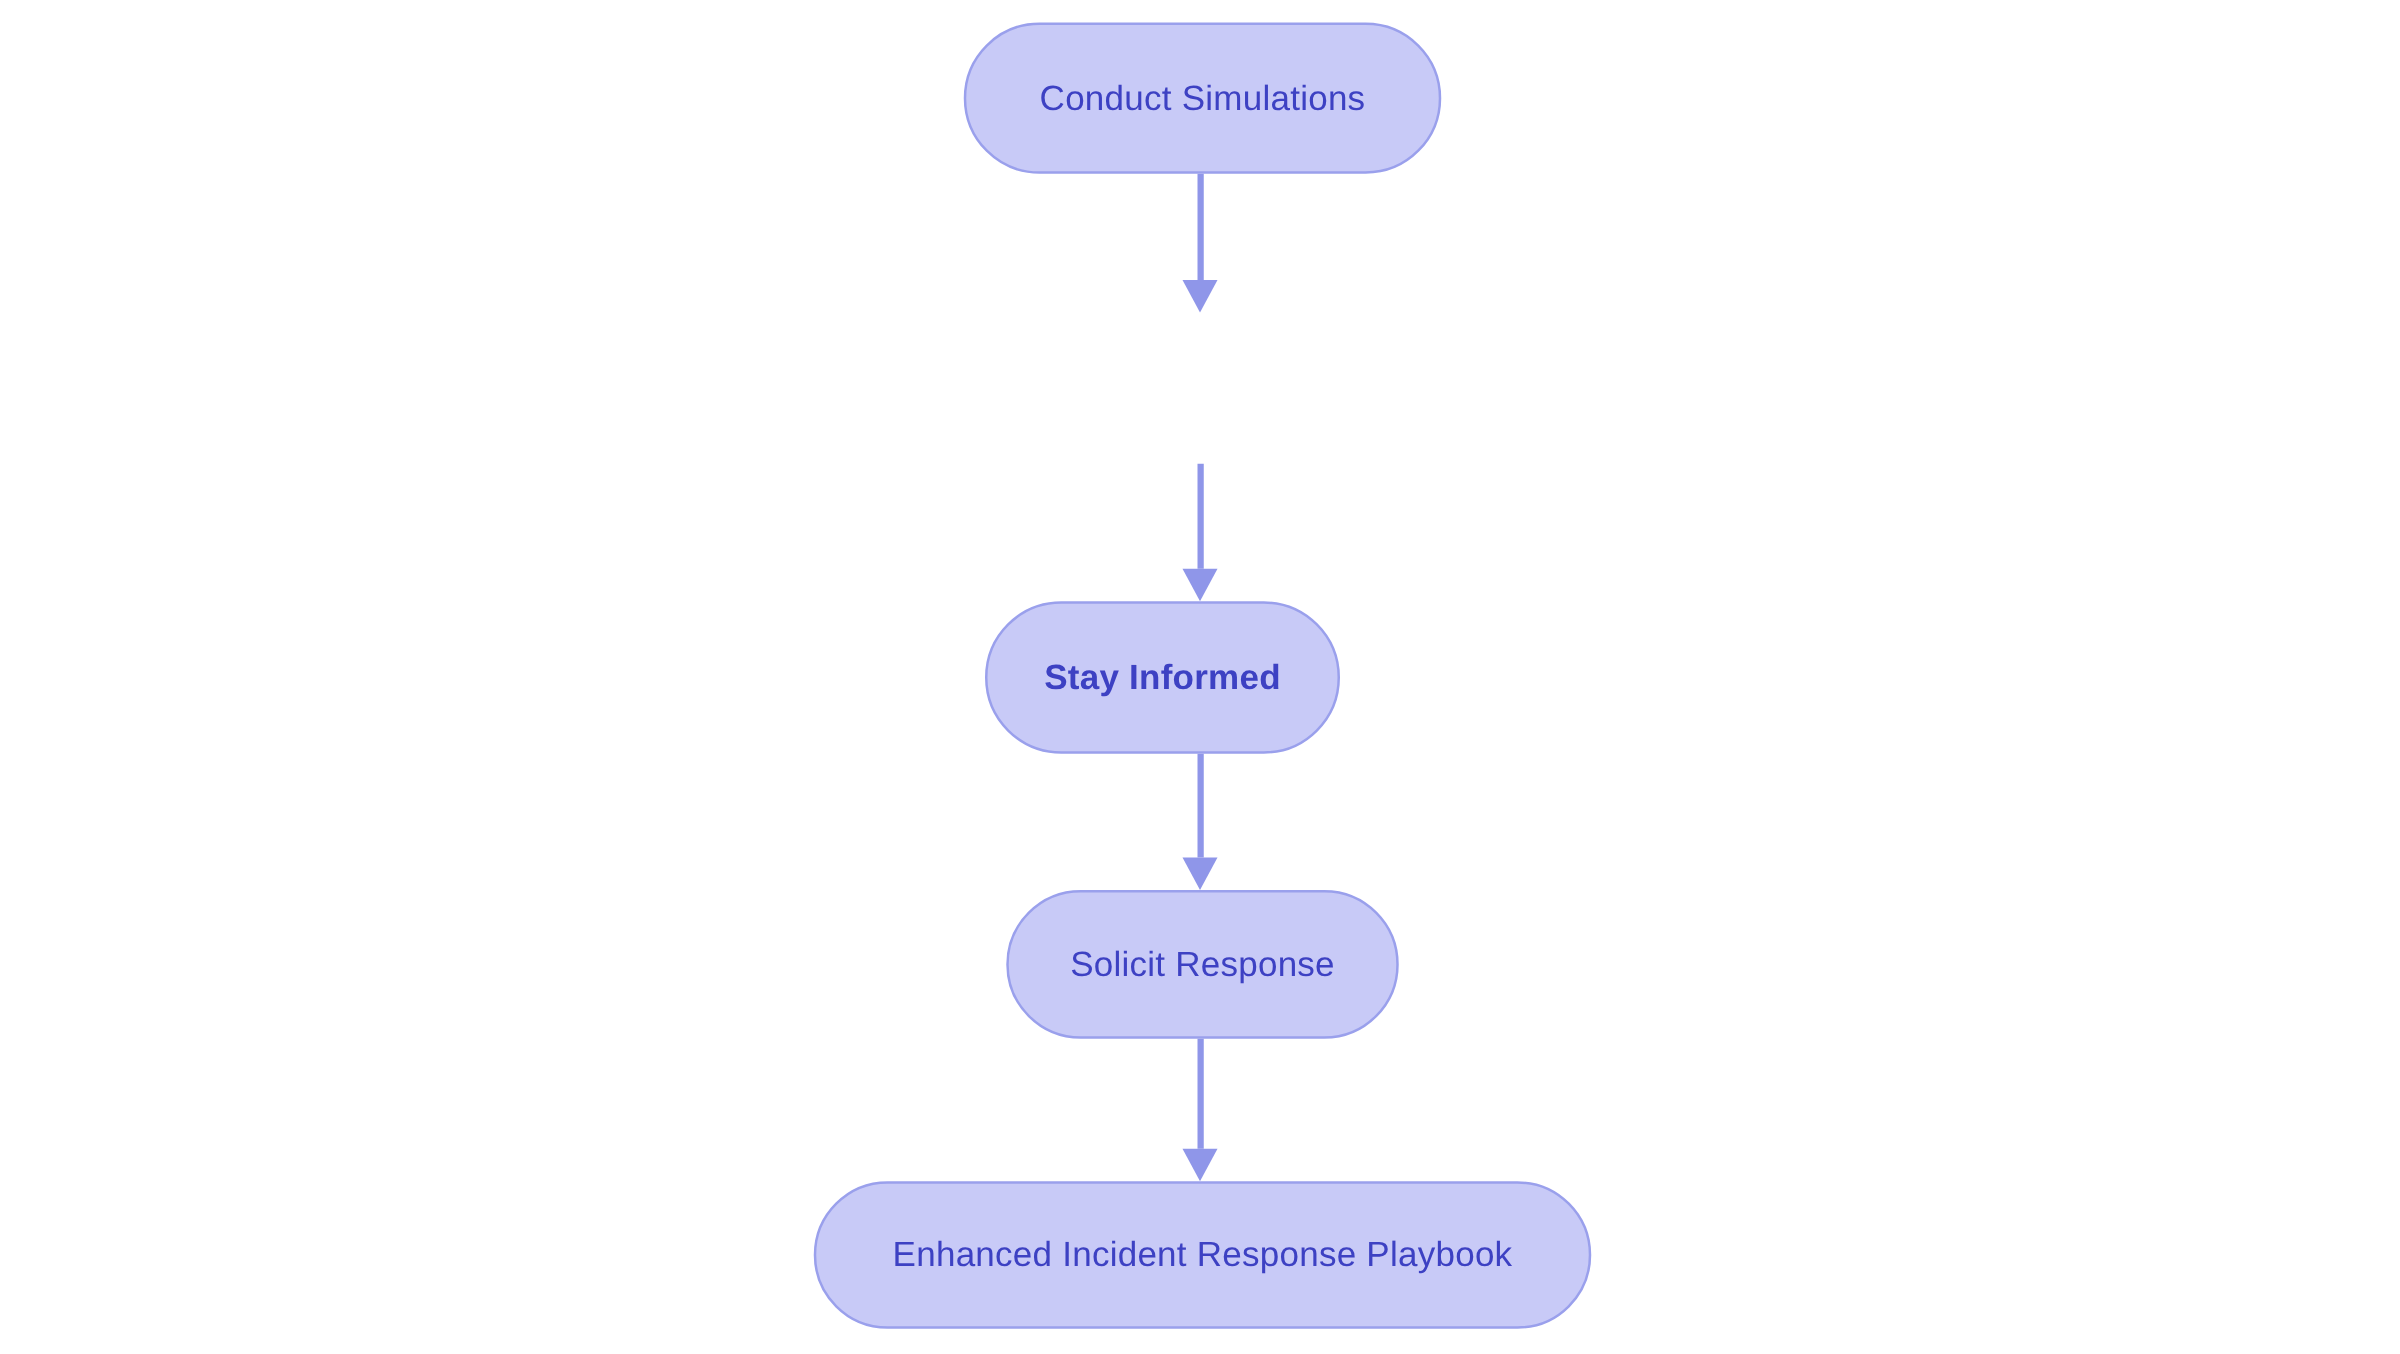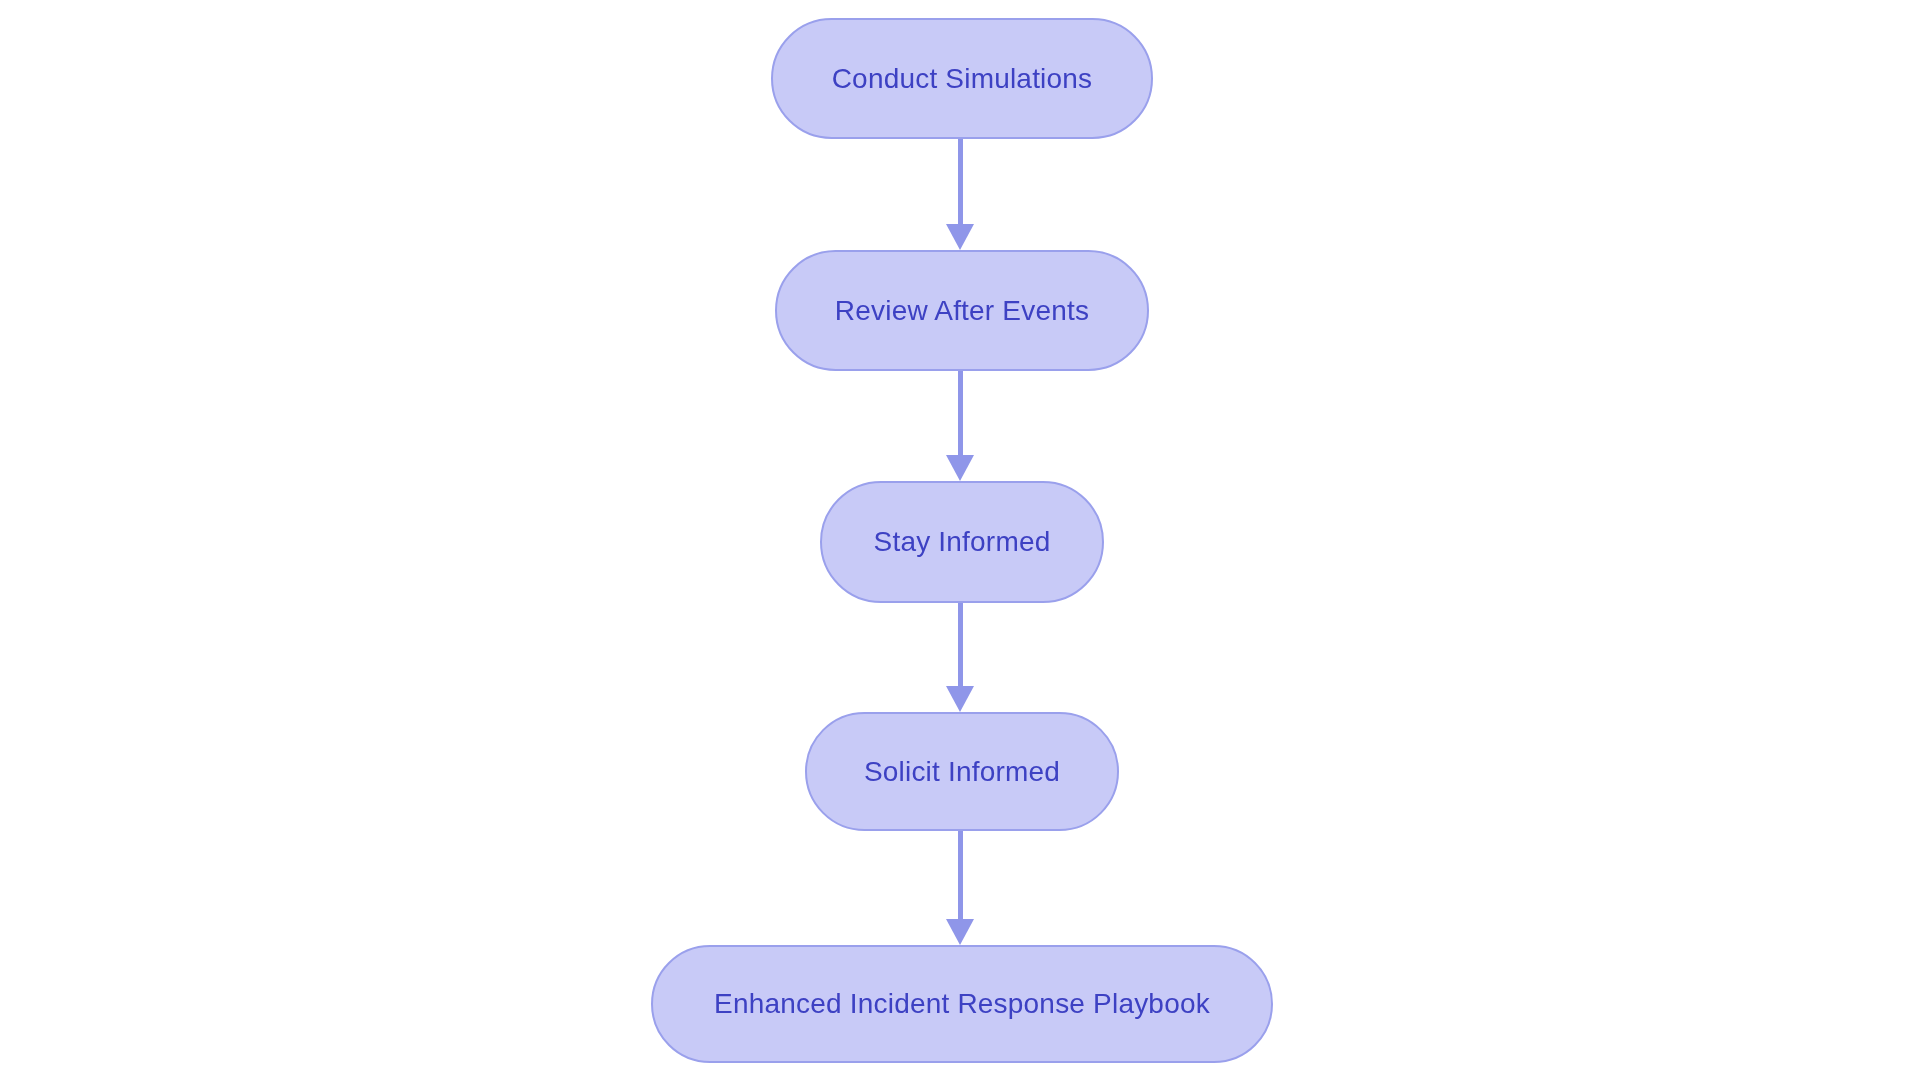--- a/index.html
+++ b/index.html
@@ -32,21 +32,21 @@
     text-align: center;
     color: var(--text);
     font-size: 28px;
     font-weight: 500;
     letter-spacing: 0.2px;
     cursor: default;
   }
   .node span { display: inline-block; padding: 0 24px; }
   .node1 { left: 771px; top:  18px; width: 382px; height: 121px; }
   .node2 { left: 775px; top: 250px; width: 374px; height: 121px; }
-  .node3 { left: 820px; top: 481px; width: 284px; height: 122px; }
+  .node3 { left: 788px; top: 481px; width: 284px; height: 122px; font-weight: bold; }
   .node4 { left: 805px; top: 712px; width: 314px; height: 119px; }
   .node5 { left: 651px; top: 945px; width: 622px; height: 118px; justify-content: center; }
 
   .arrow {
     position: absolute;
     left: 946px;            
     width: 28px;
     display: flex;
     flex-direction: column;
     align-items: center;
@@ -75,40 +75,37 @@
 
   <div class="node node1">
     <span>Conduct Simulations</span>
   </div>
 
   <div class="arrow arrow1">
     <div class="arrow-line"></div>
     <div class="arrow-head"></div>
   </div>
 
-  <div class="node node2">
-    <span>Review After Events</span>
-  </div>
 
   <div class="arrow arrow2">
     <div class="arrow-line"></div>
     <div class="arrow-head"></div>
   </div>
 
   <div class="node node3">
     <span>Stay Informed</span>
   </div>
 
   <div class="arrow arrow3">
     <div class="arrow-line"></div>
     <div class="arrow-head"></div>
   </div>
 
   <div class="node node4">
-    <span>Solicit Informed</span>
+    <span>Solicit Response</span>
   </div>
 
   <div class="arrow arrow4">
     <div class="arrow-line"></div>
     <div class="arrow-head"></div>
   </div>
 
   <div class="node node5">
     <span>Enhanced Incident Response Playbook</span>
   </div>

